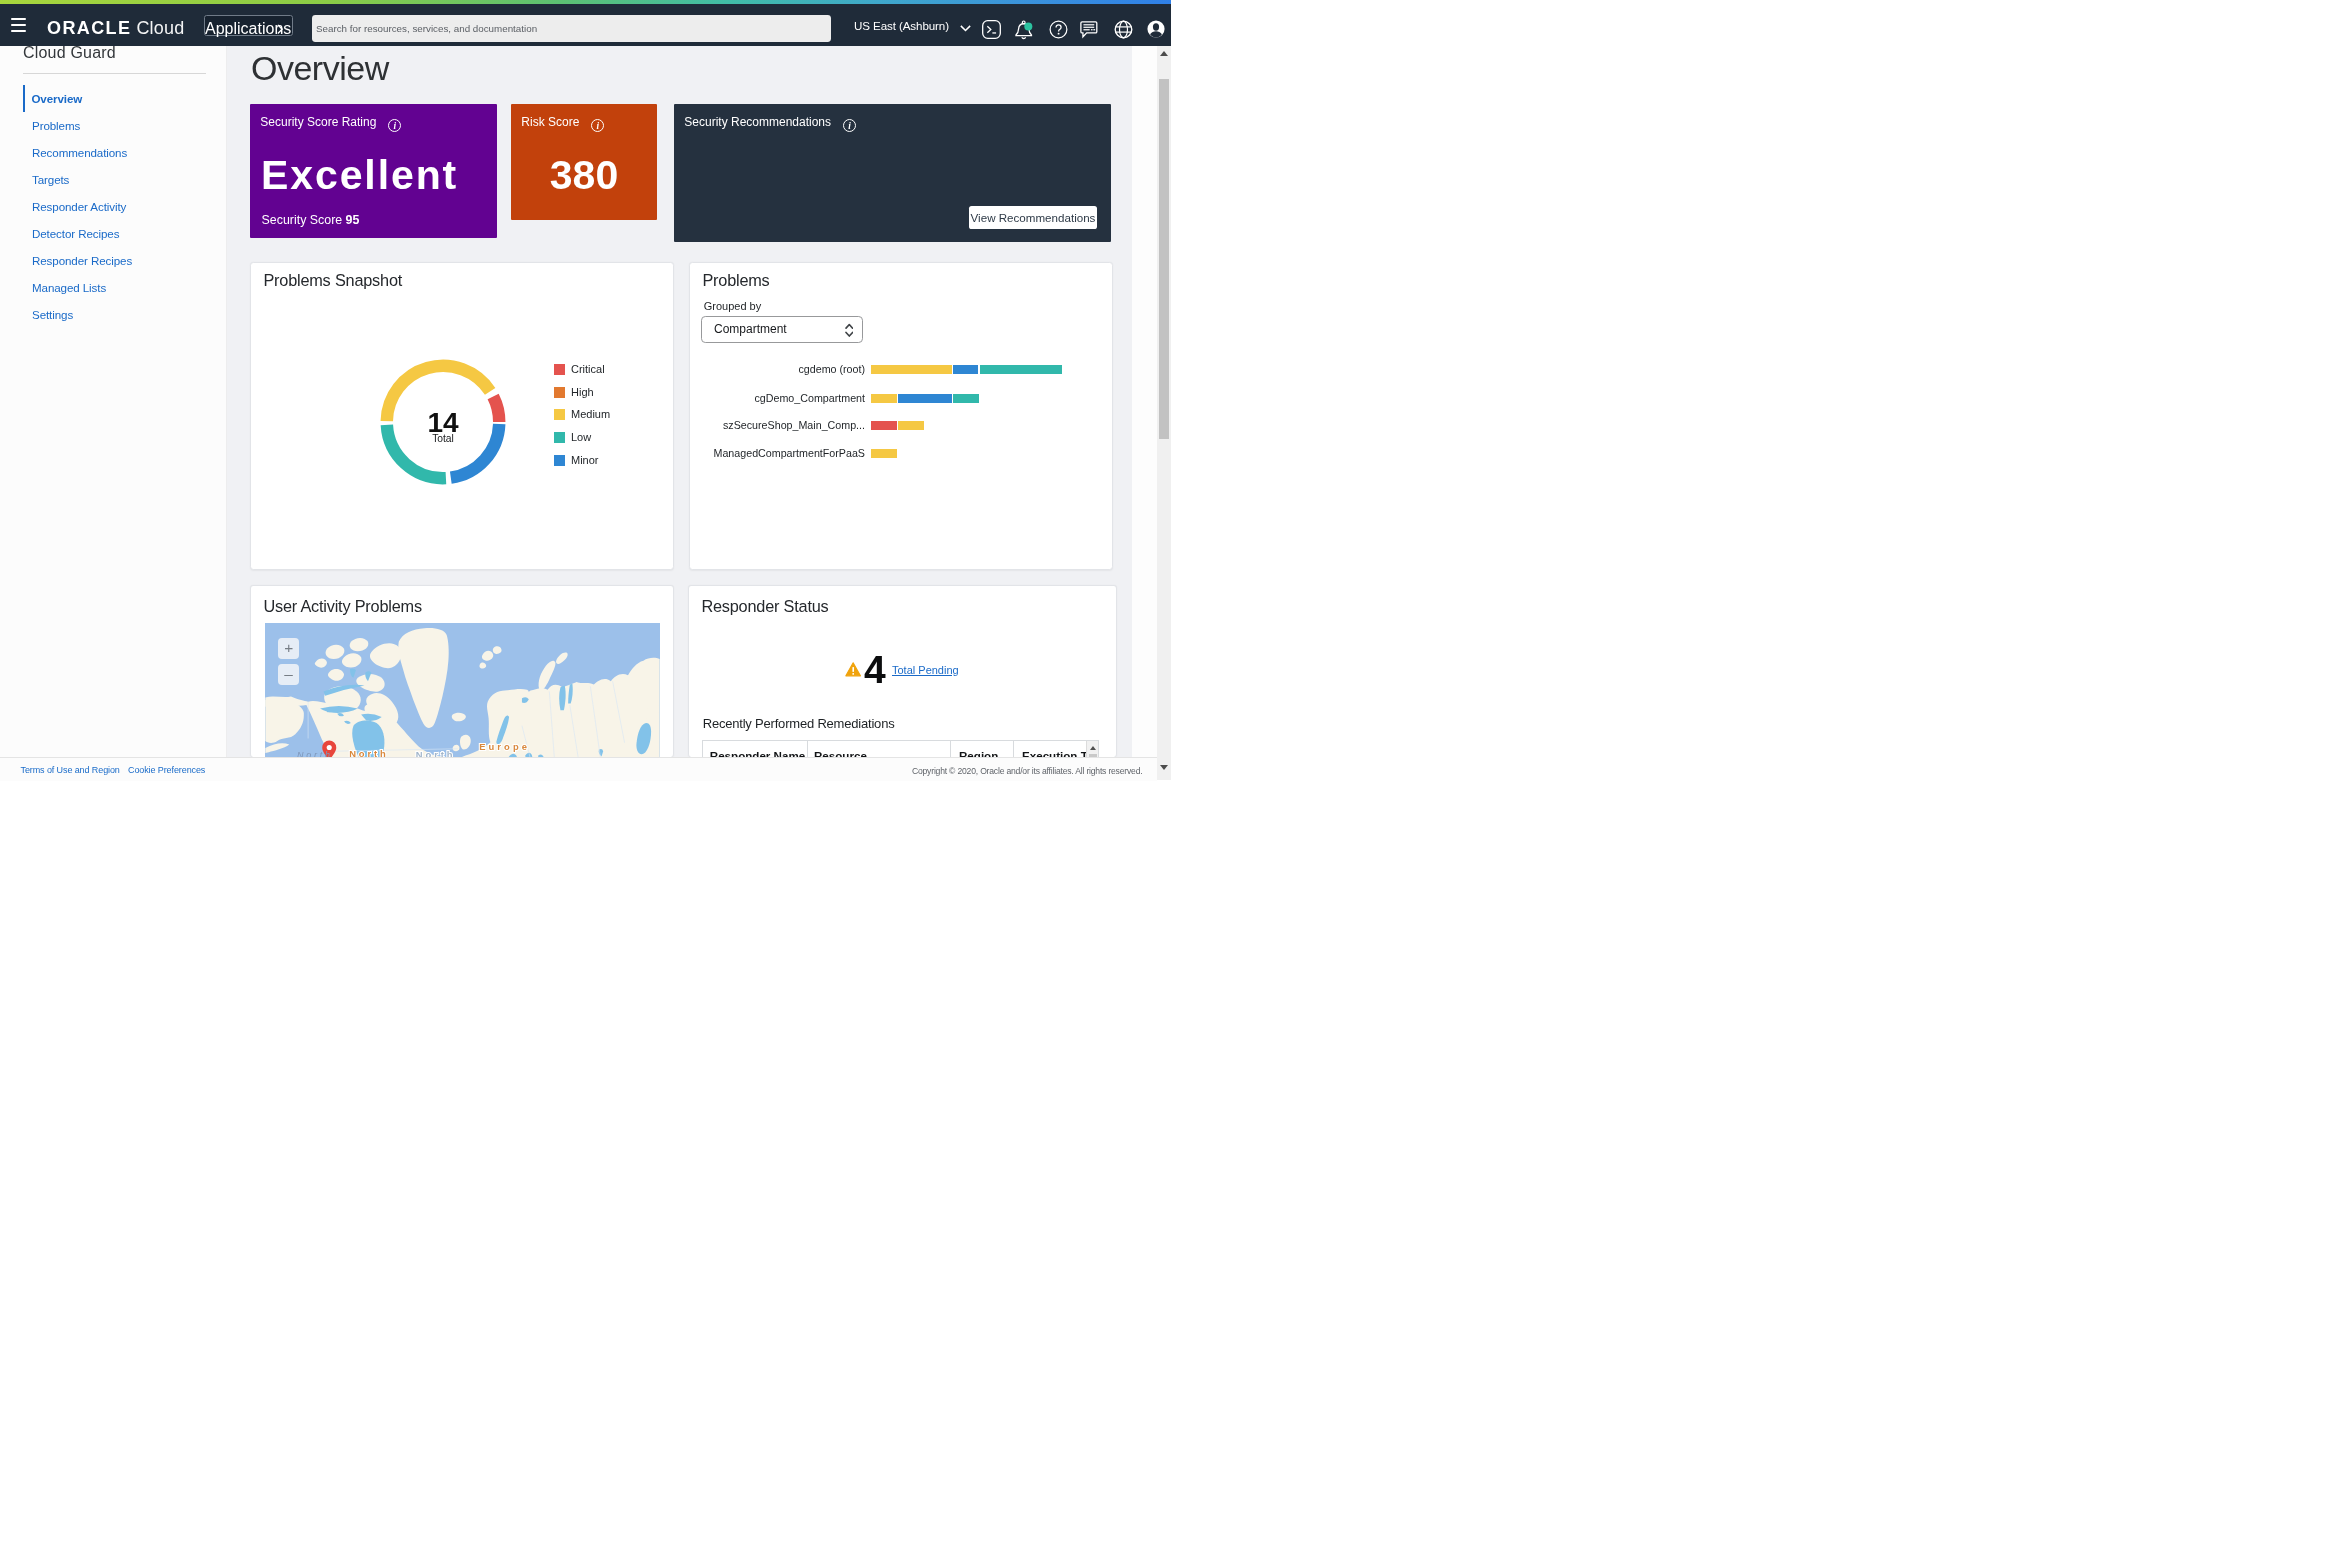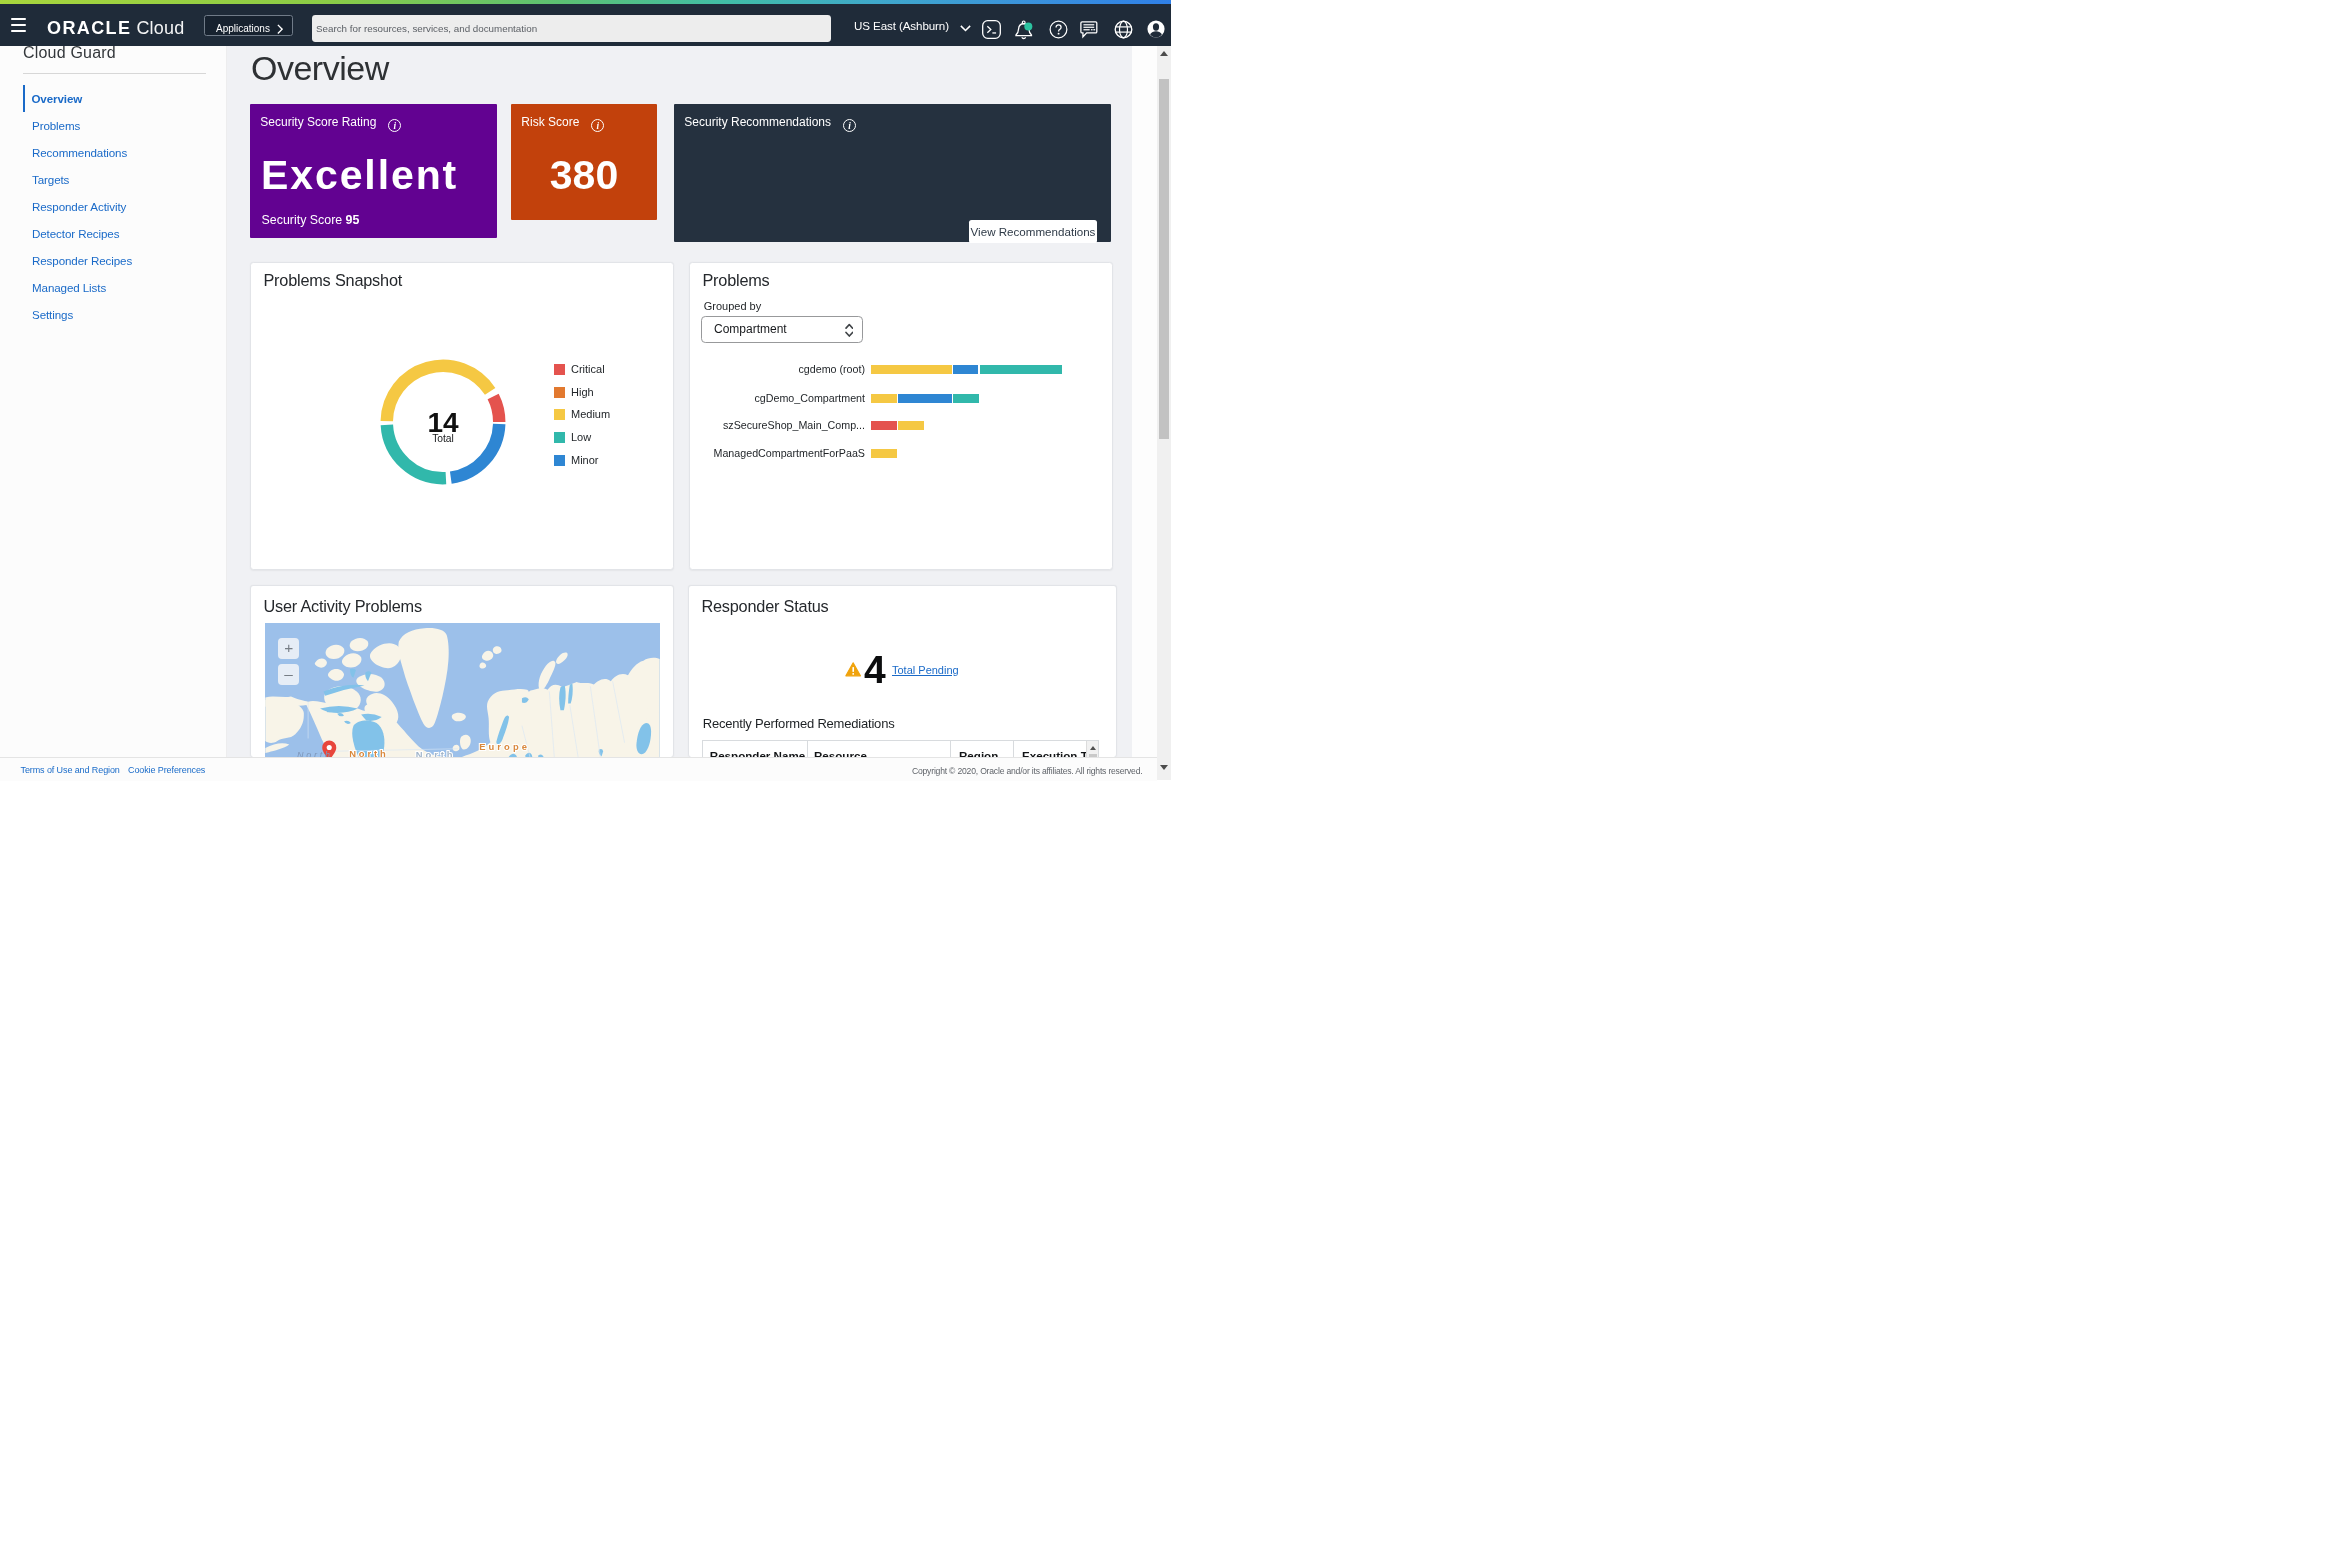--- a/index.html
+++ b/index.html
@@ -8,21 +8,21 @@
 
   
   #grad { position:absolute; left:0; top:0; width:1171px; height:4.3px;
     background:linear-gradient(90deg,#a8d63d 0%,#8bcc46 28%,#5cc073 48%,#41bda6 62%,#3fa8cb 75%,#3a92dc 88%,#2f80e8 100%); }
   #hdr { position:absolute; left:0; top:4.3px; width:1171px; height:42px; background:#1f2b39; }
   #burger div { position:absolute; left:10.7px; width:15.4px; height:1.7px; background:#fff; border-radius:0.9px; }
   #logo { position:absolute; left:47px; top:13.7px; color:#fff; font-size:18px; }
   #logo b { font-weight:bold; letter-spacing:1.4px; font-size:18px; }
   #logo span { font-weight:400; opacity:.95; letter-spacing:0.2px; }
   #appbtn { position:absolute; left:204px; top:11px; width:89px; height:21px; border:0.9px solid #707b88;
-    border-radius:2.6px; background:rgba(10,18,28,.35); color:#fff; font-size:10px; line-height:25px; padding-left:11px; }
+    border-radius:2.6px; background:rgba(10,18,28,.35); color:#fff; font-size:16px; line-height:25px; }
   #appbtn svg { position:absolute; right:8.6px; top:7.7px; }
   #search { position:absolute; left:312px; top:11px; width:519px; height:26.5px; background:#ededed;
     border-radius:3.4px; color:#5c6066; font-size:9.8px; line-height:27px; padding-left:4px; }
   #region { position:absolute; left:854px; top:14.6px; color:#fff; font-size:11.6px; letter-spacing:-0.1px; }
   #region svg { vertical-align:-1.7px; margin-left:7.7px; }
   .hicon { position:absolute; top:15.4px; }
 
   
   #side { position:absolute; left:0; top:46px; width:227px; height:711px; background:#fcfcfc; border-right:0.9px solid #ededee; }
   #side h2 { position:absolute; left:23px; top:-2.1px; font-size:16px; font-weight:400; color:#34383c; letter-spacing:0.2px; }
@@ -44,21 +44,21 @@
   #card-risk   { left:511px; top:104px; width:146px; height:116px; background:#c2410c; }
   #card-rec    { left:674px; top:104px; width:437px; height:138px; background:#25313f; }
   .bignum { position:absolute; font-size:41px; font-weight:bold; color:#fff; }
   #excl { left:11px; top:48px; letter-spacing:1.9px; }
   #n380 { left:0; top:48px; width:146px; text-align:center; }
   #score95 { position:absolute; left:11.6px; top:109px; font-size:12.4px; color:#fff; }
   #card-rec ul { position:absolute; left:33px; top:35px; width:370px; list-style:none; }
   #card-rec li { font-size:11px; line-height:16.4px; position:relative; }
   #card-rec li:before { content:"\2022"; position:absolute; left:-9px; }
   #btnview { position:absolute; left:295px; top:102px; width:128px; height:23px; background:#fff; border-radius:2.6px;
-    color:#2e3a47; font-size:11.6px; text-align:center; line-height:23px;margin-top:14px; }
+    color:#2e3a47; font-size:11.6px; text-align:center; line-height:23px; }
 
   .panel { position:absolute; background:#fff; border:0.9px solid #e2e4e8; border-radius:3.4px; box-shadow:0 0.9px 1.7px rgba(0,0,0,.05); }
   .ptitle { position:absolute; left:12.4px; font-size:16.3px; letter-spacing:-0.2px; color:#25282c; }
   #p-snap { left:250px; top:262px; width:424px; height:308px; }
   #p-prob { left:689px; top:262px; width:424px; height:308px; }
   #p-uap  { left:250px; top:585px; width:424px; height:172px; border-bottom:none; }
   #p-resp { left:688px; top:585px; width:429px; height:172px; border-bottom:none; }
 
   
   #donut { position:absolute; }

